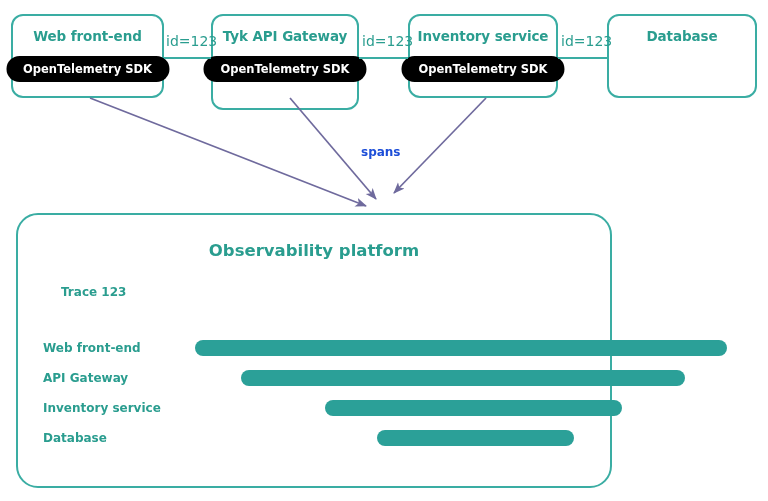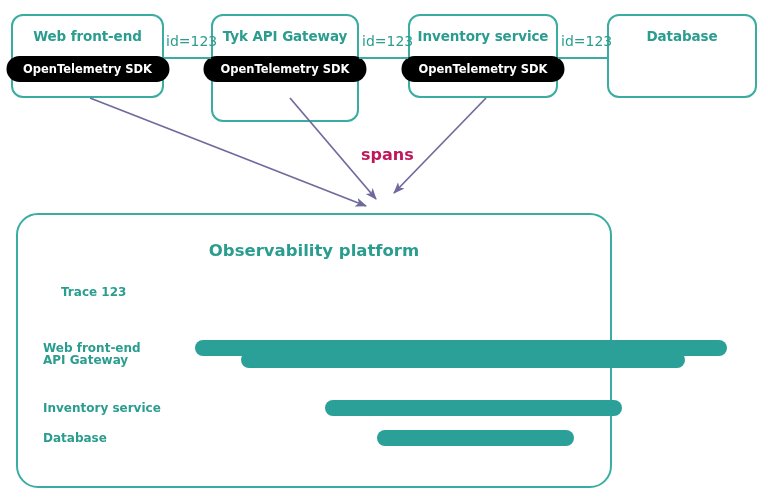--- a/index.html
+++ b/index.html
@@ -77,22 +77,22 @@
   #arrows {
     position: absolute;
     left: 0;
     top: 0;
     width: 768px;
     height: 501px;
     pointer-events: none;
   }
   .spans-label {
     position: absolute;
-    color: #be185d;
-    font-size: 16px;
+    color: #1d4ed8;
+    font-size: 12px;
     font-weight: bold;
     white-space: nowrap;
   }
 
   
   #platform-box {
     position: absolute;
     box-sizing: border-box;
     left: 16px;
     top: 213px;
@@ -151,21 +151,21 @@
 </head>
 <body>
 
 <div id="canvas">
 
   <div class="service-box" style="left: 11px; top: 14px; width: 153px; height: 84px;">
     <div class="service-title">Web front-end</div>
     <div class="sdk-pill">OpenTelemetry SDK</div>
   </div>
 
-  <div class="service-box" style="left: 211px; top: 14px; width: 148px; height: 108px;">
+  <div class="service-box" style="left: 211px; top: 14px; width: 148px; height: 96px;">
     <div class="service-title">Tyk API Gateway</div>
     <div class="sdk-pill">OpenTelemetry SDK</div>
   </div>
 
   <div class="service-box" style="left: 408px; top: 14px; width: 150px; height: 84px;">
     <div class="service-title">Inventory service</div>
     <div class="sdk-pill">OpenTelemetry SDK</div>
   </div>
 
   <div class="service-box" style="left: 607px; top: 14px; width: 150px; height: 84px;">
@@ -198,21 +198,21 @@
 
   <div id="platform-box">
     <div id="platform-title">Observability platform</div>
     <div id="trace-title">Trace 123</div>
   </div>
 
   <div class="trace-row" style="top: 337px;">
     <div class="trace-label">Web front-end</div>
     <div class="trace-bar" style="left: 195px; width: 532px;"></div>
   </div>
-  <div class="trace-row" style="top: 349px; text-align: center;">
+  <div class="trace-row" style="top: 367px; text-align: center;">
     <div class="trace-label">API Gateway</div>
     <div class="trace-bar" style="left: 241px; width: 444px;"></div>
   </div>
   <div class="trace-row" style="top: 397px;">
     <div class="trace-label">Inventory service</div>
     <div class="trace-bar" style="left: 325px; width: 297px;"></div>
   </div>
   <div class="trace-row" style="top: 427px;">
     <div class="trace-label">Database</div>
     <div class="trace-bar" style="left: 377px; width: 197px;"></div>

